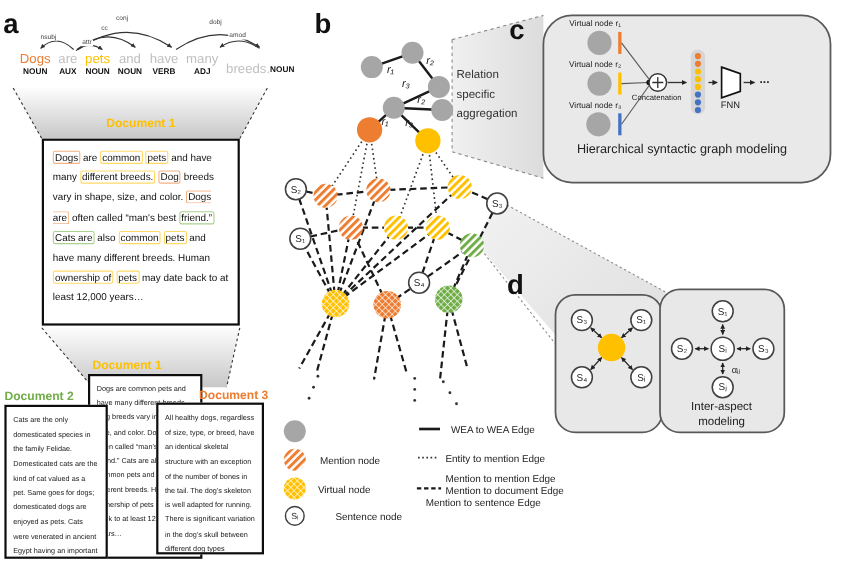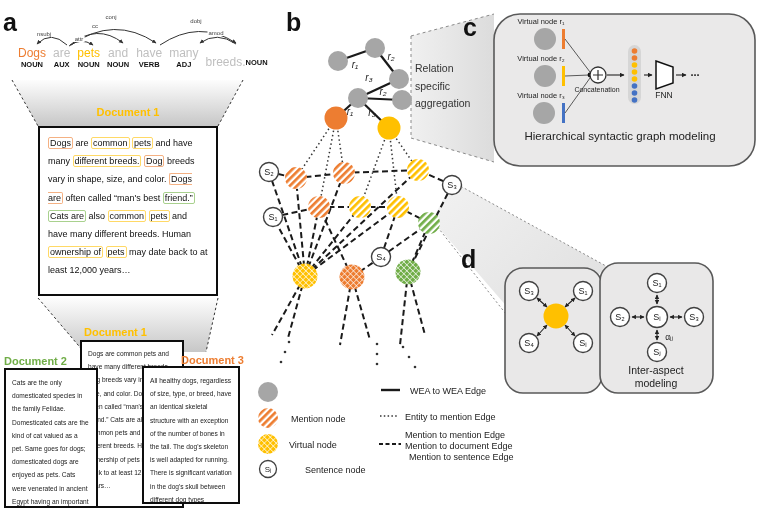--- a/index.html
+++ b/index.html
@@ -372,15 +372,15 @@
   <div class="abs d-caption" style="left:606px;top:364px;width:100px">Inter-aspect modeling</div>
 
   <div class="abs legend-text" style="left:291px;top:413px">Mention node</div>
   <div class="abs legend-text" style="left:289px;top:439px">Virtual node</div>
   <div class="abs legend-text" style="left:305px;top:464px">Sentence node</div>
   <div class="abs ctr" style="left:268px;top:469px;font-size:8px;color:#222">Sᵢ</div>
   <div class="abs legend-text" style="left:410px;top:385px">WEA to WEA Edge</div>
   <div class="abs legend-text" style="left:405px;top:411px">Entity to mention Edge</div>
   <div class="abs legend-text" style="left:405px;top:429px">Mention to mention Edge</div>
   <div class="abs legend-text" style="left:405px;top:440px">Mention to document Edge</div>
-  <div class="abs legend-text" style="left:409px;top:451px">Mention to sentence Edge</div>
+  <div class="abs legend-text" style="left:387px;top:451px">Mention to sentence Edge</div>
 
 </div>
 
 </body></html>

